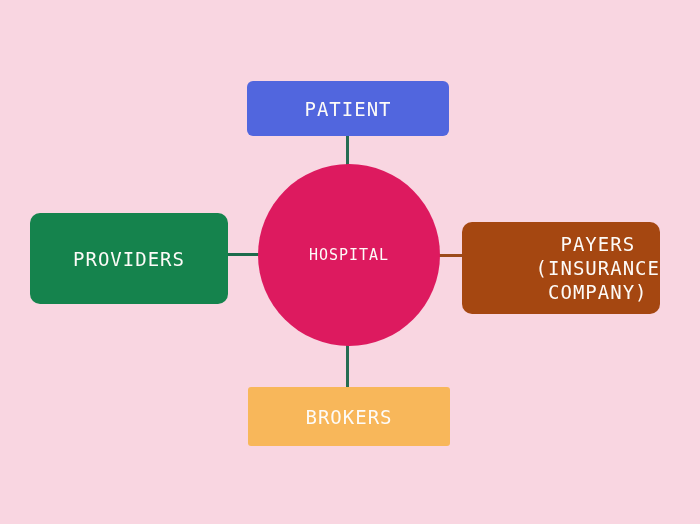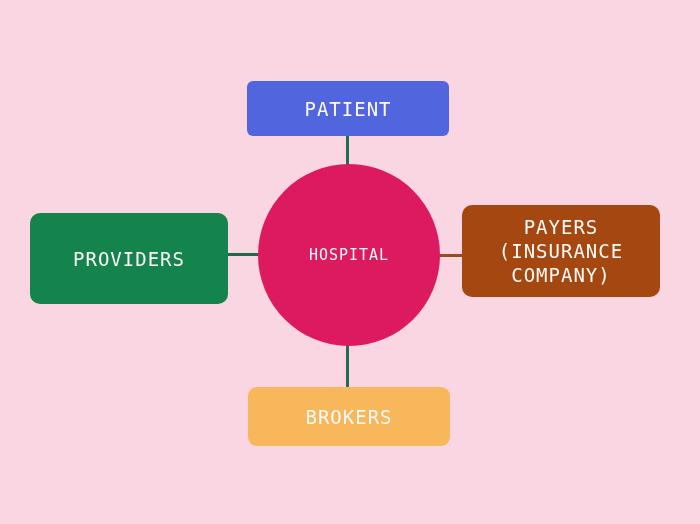--- a/index.html
+++ b/index.html
@@ -33,30 +33,31 @@
     width: 202px; height: 55px;
     border-radius: 6px;
   }
   .node-providers {
     left: 30px; top: 205px;
     width: 198px; height: 91px;
     border-radius: 10px;
     margin-top: 8px;
   }
   .node-payers {
-    left: 462px; top: 205px;
+    left: 462px; top: 222px;
     width: 198px; height: 92px;
     border-radius: 10px;
     white-space: pre-line;
     line-height: 1.28;
+    justify-content: flex-end;
   }
   .node-brokers {
     left: 248px; top: 387px;
     width: 202px; height: 59px;
-    border-radius: 9px;
+    border-radius: 3px;
   }
   .node-hospital {
     left: 258px; top: 164px;
     width: 182px; height: 182px;
     border-radius: 50%;
     font-size: 15px;
   }
   .connector {
     position: absolute;
   }

